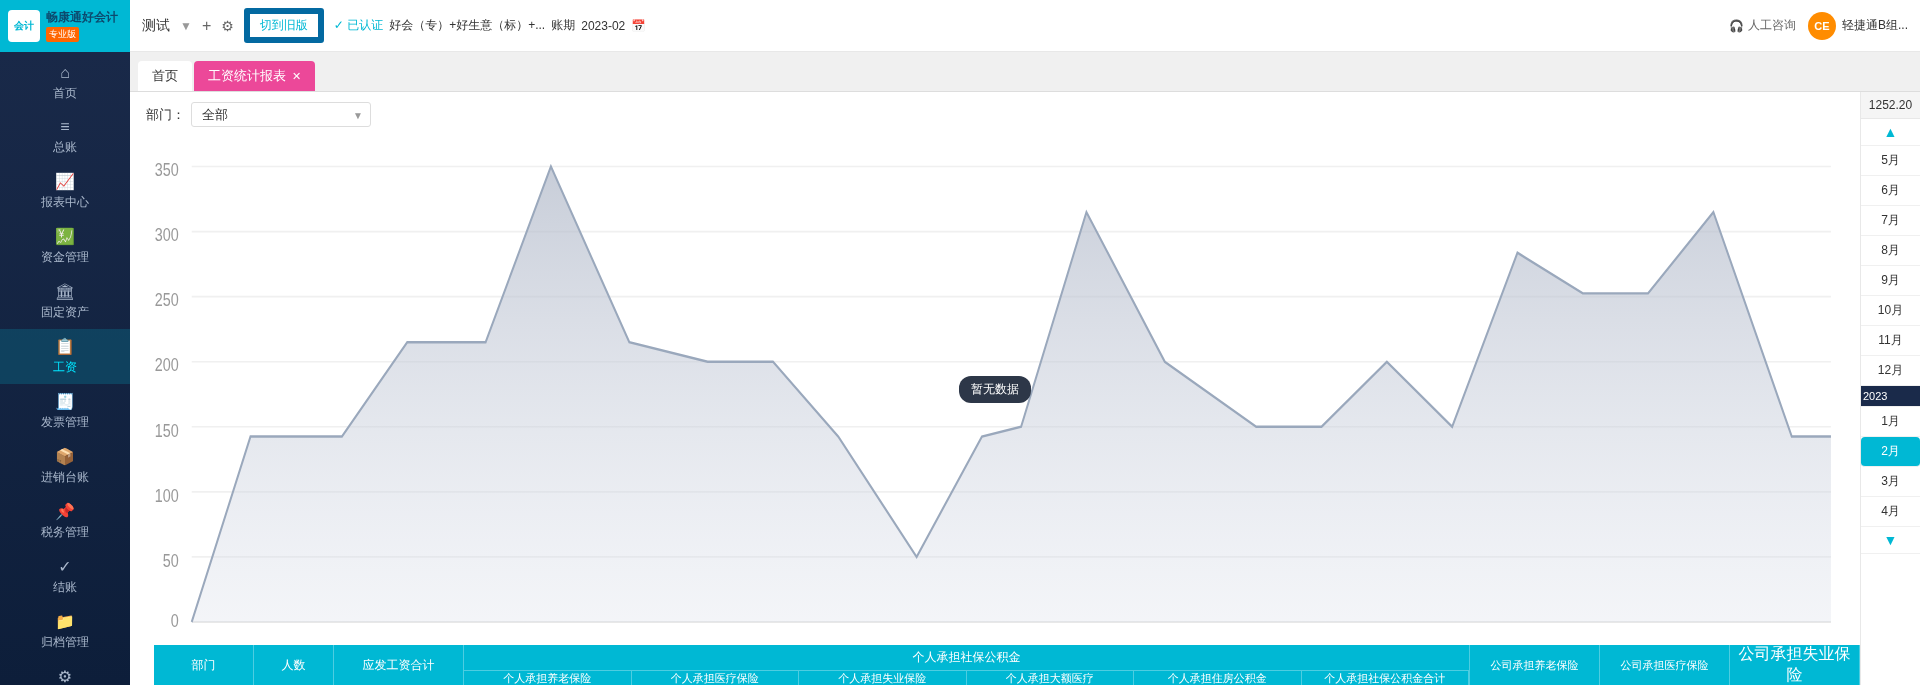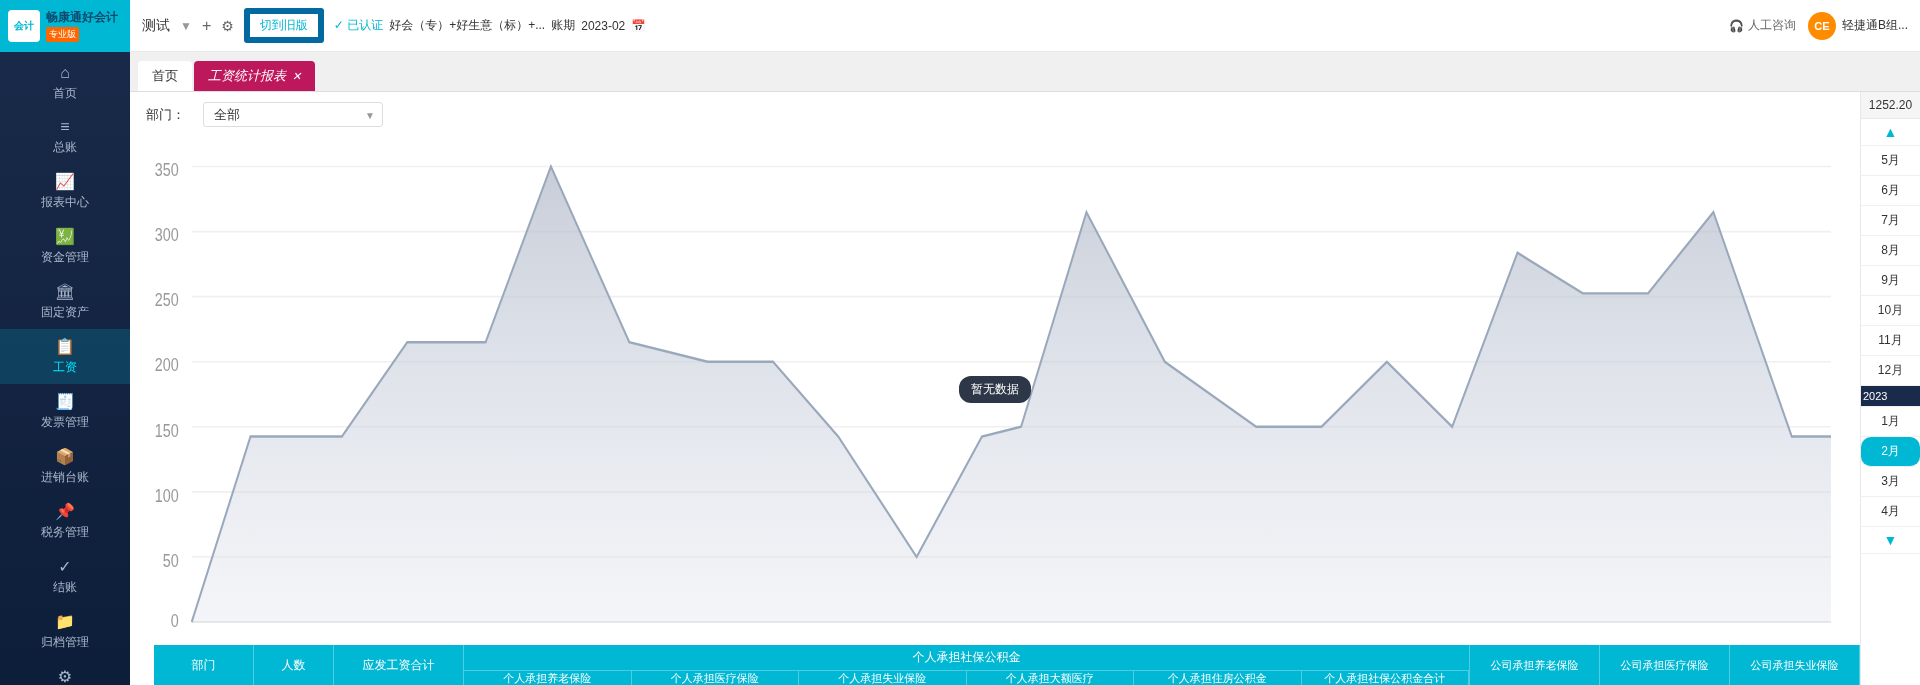--- a/index.html
+++ b/index.html
@@ -126,23 +126,22 @@
       font-size: 13px;
       cursor: pointer;
       border-radius: 4px 4px 0 0;
       color: #555;
       background: #ddd;
       display: flex;
       align-items: center;
       gap: 6px;
     }
     .tab-item.active {
-      background: #be185d;
+      background: #ec4899;
       color: white;
-      font-style: italic;
     }
     .tab-close { font-size: 11px; cursor: pointer; }
     .tab-home { background: white; color: #333; }
 
     
     .content-area {
       flex: 1;
       display: flex;
       overflow: hidden;
       position: relative;
@@ -187,21 +186,21 @@
       font-size: 12px;
       color: #00b8d4;
       cursor: pointer;
     }
 
     
     .filter-bar {
       display: flex;
       align-items: center;
       padding: 10px 16px;
-      gap: 18px;
+      gap: 6px;
       flex-shrink: 0;
     }
     .filter-label { font-size: 13px; color: #333; }
     .filter-select {
       border: 1px solid #ddd;
       border-radius: 3px;
       padding: 4px 30px 4px 10px;
       font-size: 13px;
       color: #333;
       appearance: none;
@@ -301,21 +300,21 @@
       border-bottom: 1px solid #f0f0f0;
     }
     .date-month-item {
       text-align: center;
       padding: 6px 4px;
       font-size: 12px;
       color: #333;
       cursor: pointer;
       border-bottom: 1px solid #f0f0f0;
     }
-    .date-month-item.active { background: #00b8d4; color: white; border-radius: 10px; }
+    .date-month-item.active { background: #00b8d4; color: white; border-radius: 4px; }
     .date-year-badge {
       background: #1a2a4a;
       color: white;
       font-size: 11px;
       text-align: left;
       padding: 4px 2px;
       border-bottom: 1px solid #f0f0f0;
     }
   </style>
 </head>
@@ -504,21 +503,21 @@
               <span>个人承担社保公积金合计</span>
             </div>
           </div>
         </div>
         <div class="table-col" style="width:130px; font-size:11px;">
           <span>公司承担养老保险</span>
         </div>
         <div class="table-col" style="width:130px; font-size:11px;">
           <span>公司承担医疗保险</span>
         </div>
-        <div class="table-col" style="width:130px; font-size:11px;">
+        <div class="table-col" style="width:130px; font-size:16px;">
           <span>公司承担失业保险</span>
         </div>
       </div>
     </div>
 
     <div class="right-panel">
       <div class="date-year-label">1252.20</div>
       <div class="date-nav-btn">▲</div>
       <div class="date-month-item">
         <span>5月</span>

